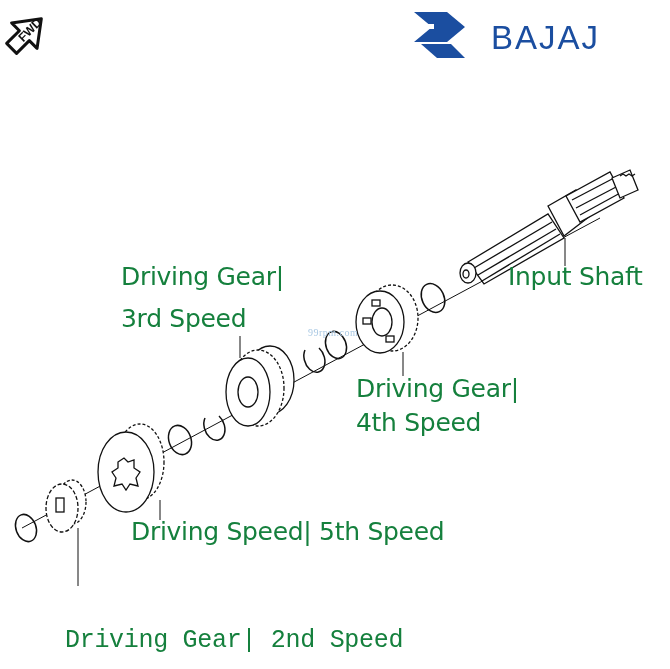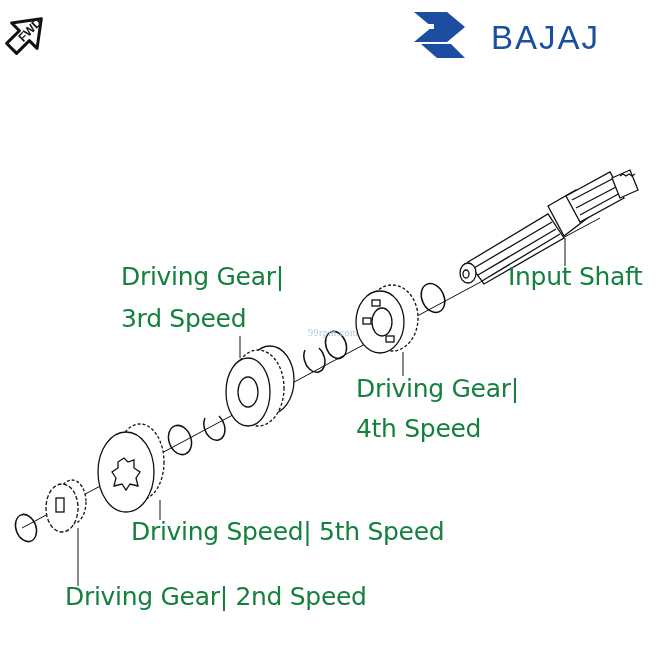--- a/index.html
+++ b/index.html
@@ -119,22 +119,22 @@
   <span>Input Shaft</span>
 </div>
 
 <div class="label" style="left:121px; top:260px;">
   <div>Driving Gear|</div>
   <div style="margin-top:8px;">3rd Speed</div>
 </div>
 
 <div class="label" style="left:356px; top:372px;">
   <div>Driving Gear|</div>
-  <div style="margin-top:6px;">4th Speed</div>
+  <div style="">4th Speed</div>
 </div>
 
 <div class="label" style="left:131px; top:515px;">
   <span>Driving Speed|  5th Speed</span>
 </div>
 
-<div class="label" style="left:65px; top:580px;">
+<div class="label" style="left:65px; top:624px;font-family:Liberation Mono, monospace;">
   <span>Driving Gear|  2nd Speed</span>
 </div>
 
 </body></html>

